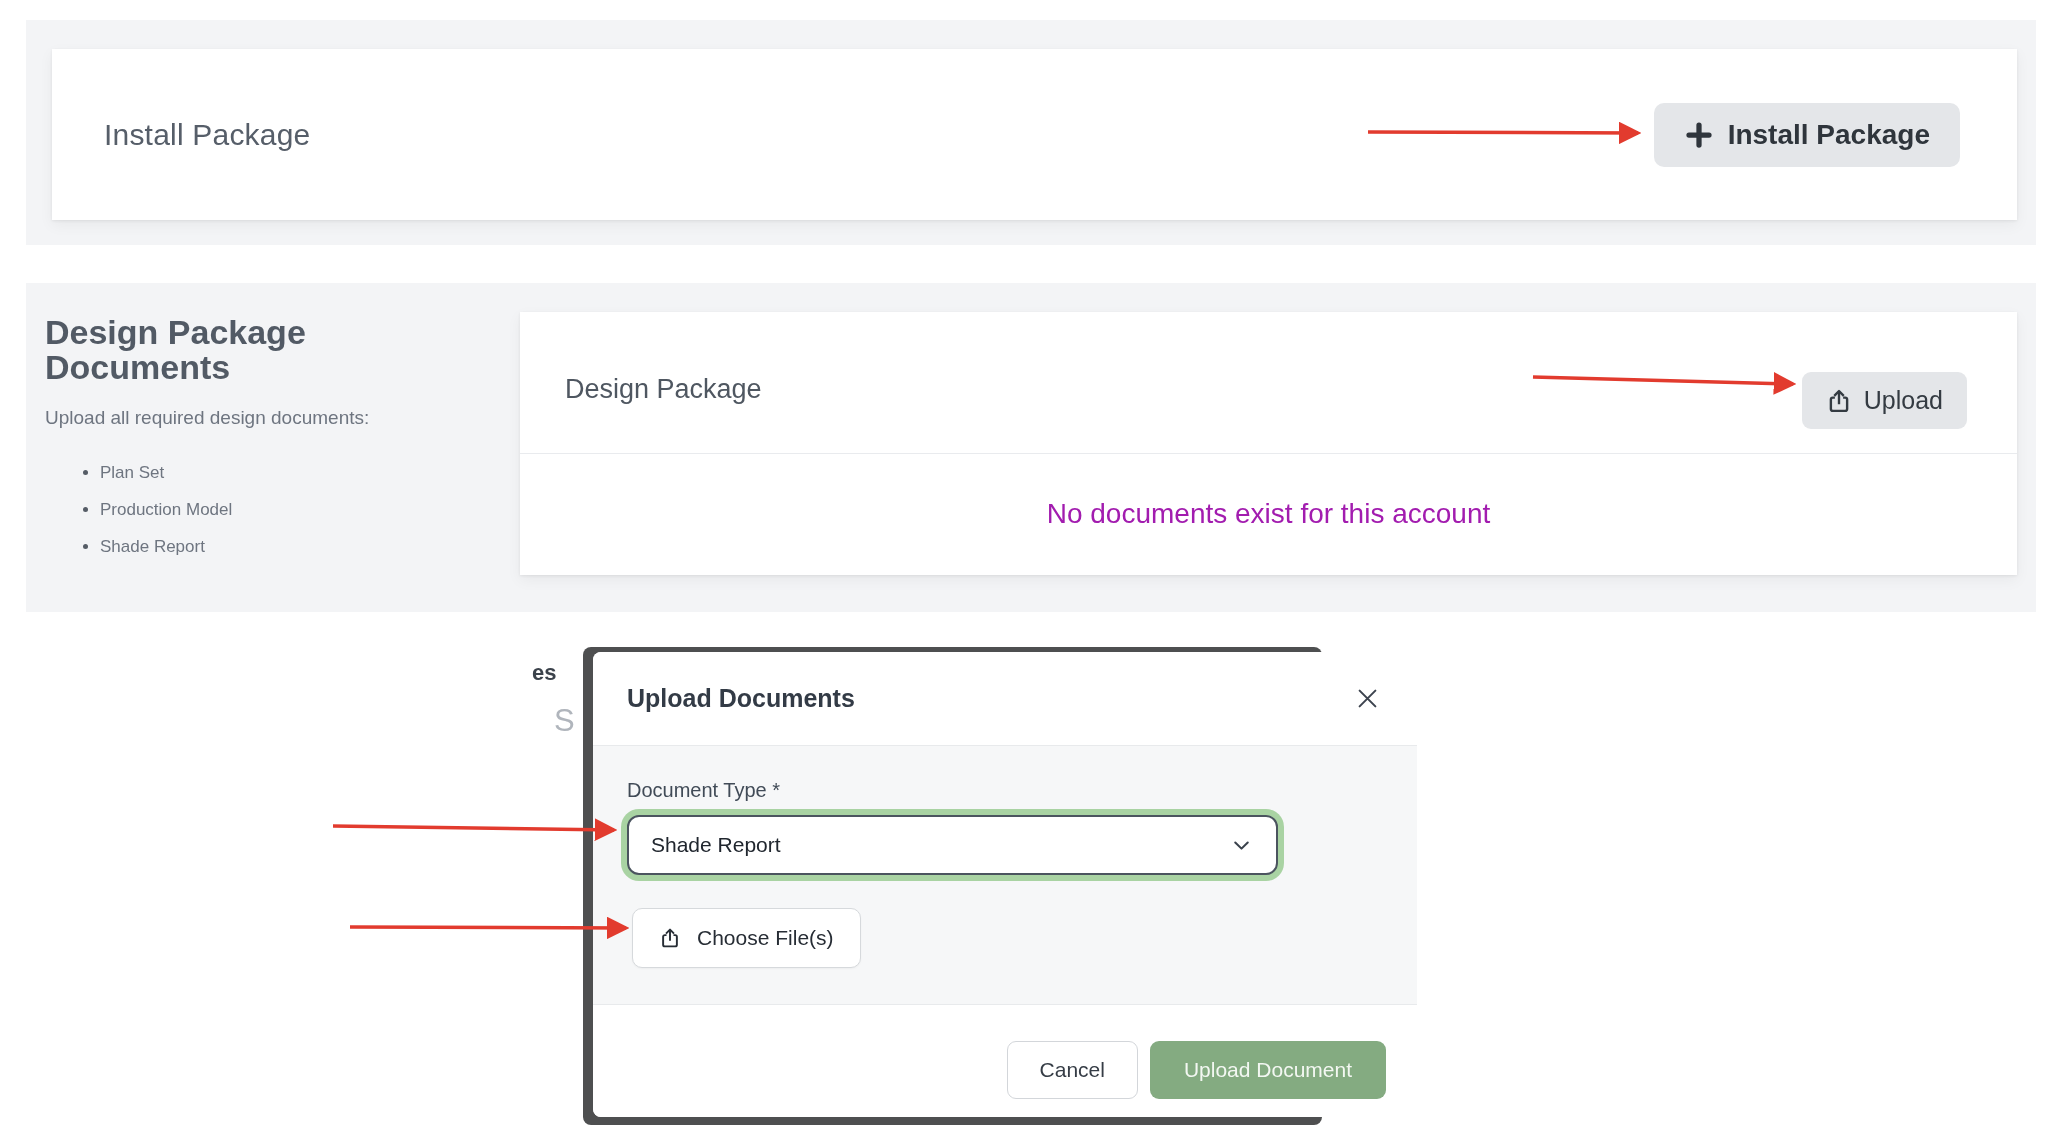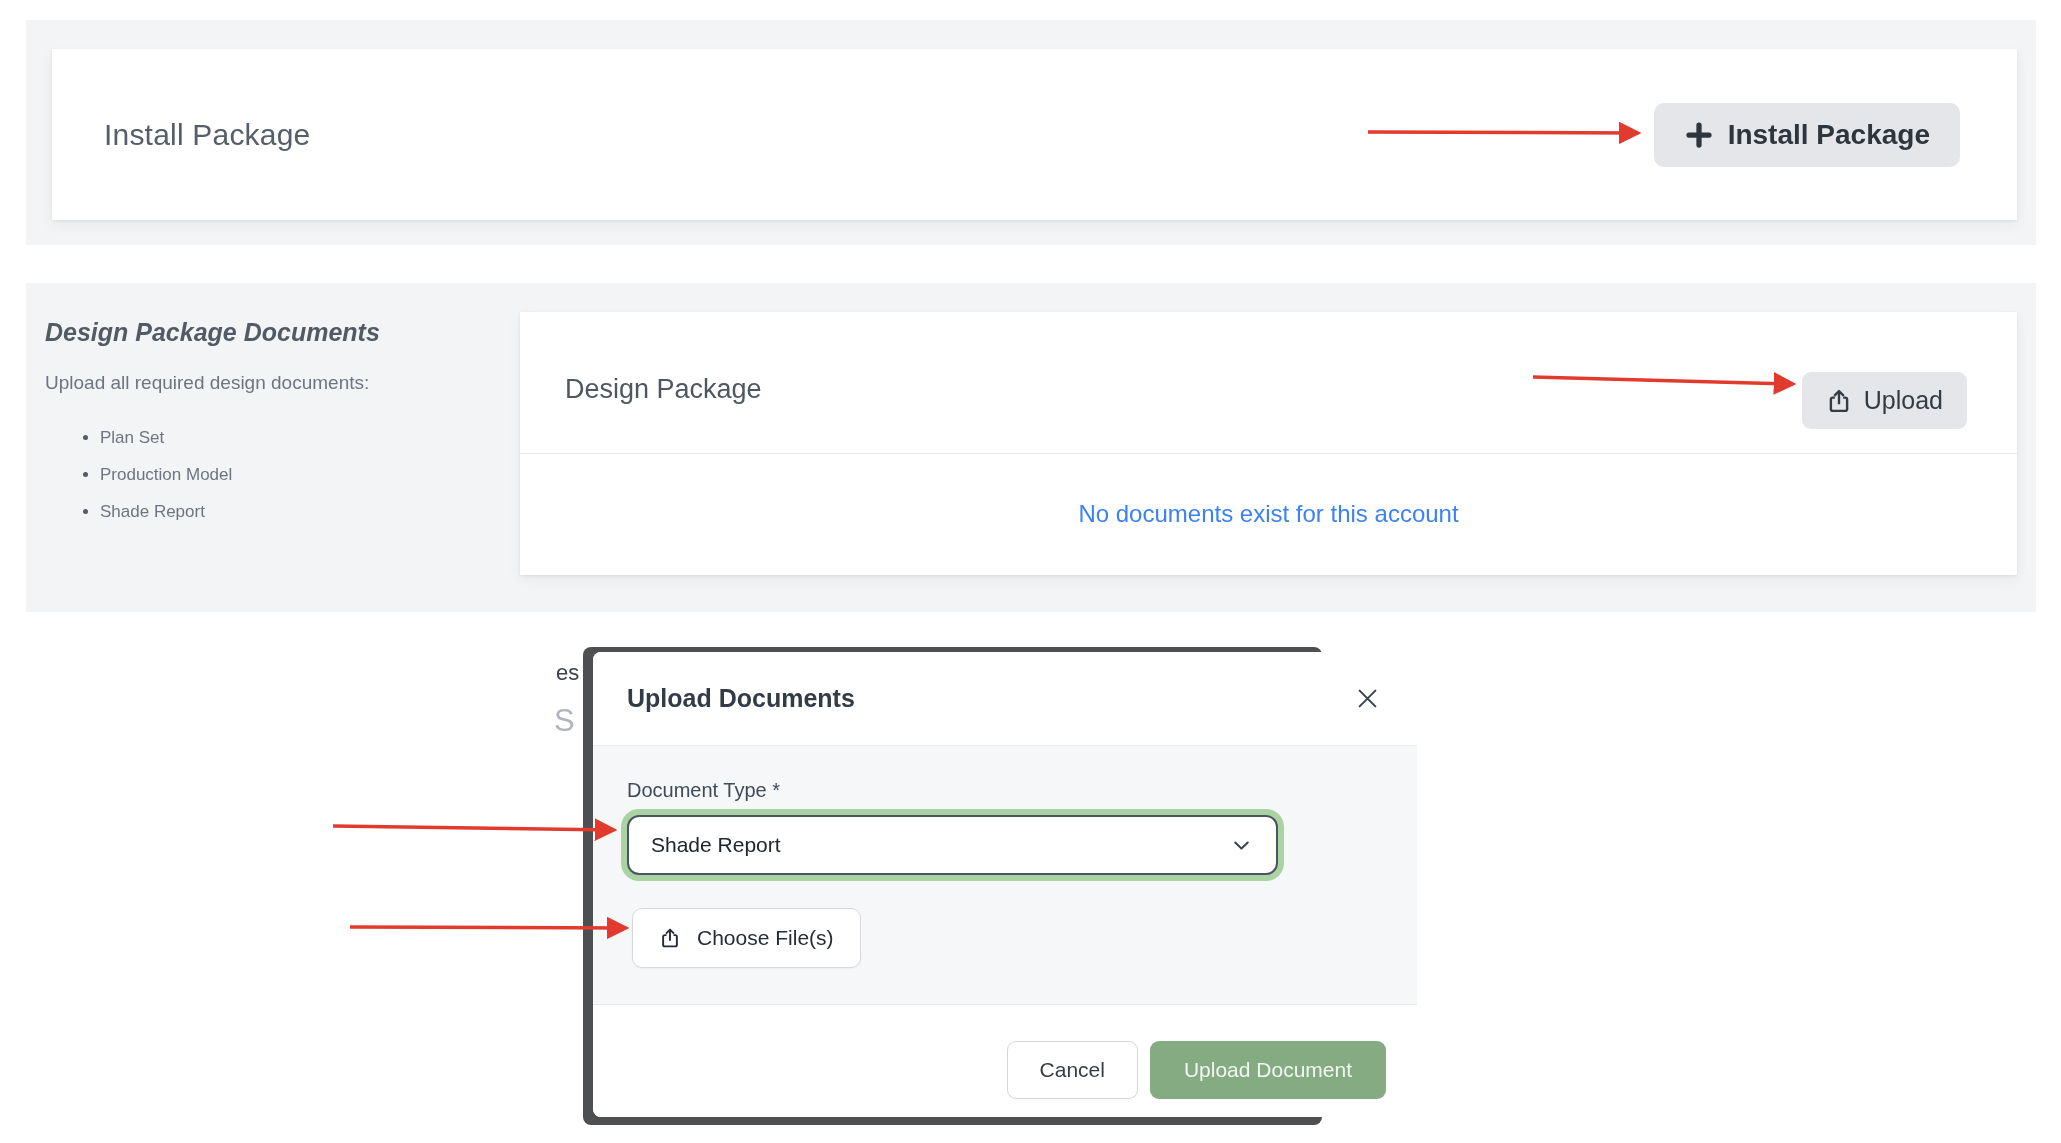--- a/index.html
+++ b/index.html
@@ -24,41 +24,41 @@
   .gray-btn{
     position:absolute;display:flex;align-items:center;justify-content:center;
     background:#e4e6e9;border:none;border-radius:10px;cursor:pointer;
     color:#2f353c;
   }
   #btn-install{right:57px;top:54px;height:64px;padding:0 30px;gap:14px;
     font-size:28px;font-weight:600;}
   
   #design-aside{position:absolute;left:45px;top:315px;width:345px;color:#6e7580;}
   #design-aside h3{
-    margin:0 0 13px 0;font-size:25px;line-height:35px;font-weight:600;color:#525a65;font-style:italic;
+    margin:0 0 13px 0;font-size:34px;line-height:35px;font-weight:600;color:#525a65;
   }
   #design-aside p{margin:0;font-size:19px;line-height:40px;color:#6e7580;}
   #design-aside ul{margin:16px 0 0 0;padding-left:55px;}
   #design-aside li{font-size:17px;line-height:37px;color:#6e7580;}
   #design-aside li::marker{color:#555c66;}
   
   #card-design{left:520px;top:312px;width:1497px;height:263px;}
   #card-design .card-title{
     position:absolute;left:45px;top:62px;font-size:27px;font-weight:500;color:#4f5761;
   }
   #card-design .divider{position:absolute;left:0;right:0;top:141px;height:1px;background:#e9ebee;}
   #btn-upload{right:50px;top:60px;height:57px;padding:0 24px;gap:12px;
     font-size:25px;font-weight:500;color:#343b42;border-radius:9px;}
   #empty-msg{
     position:absolute;left:0;right:0;top:141px;bottom:0;display:flex;
-    align-items:center;justify-content:center;font-size:24px;color:#3b82f6;
+    align-items:center;justify-content:center;font-size:28px;color:#a21caf;
   }
   
   .fragment{position:absolute;z-index:1;}
-  #frag-1{left:556px;top:660px;font-size:22px;font-weight:400;color:#3b424b;}
+  #frag-1{left:532px;top:660px;font-size:22px;font-weight:700;color:#3b424b;}
   #frag-2{left:554px;top:703px;font-size:31px;color:#b0b5bc;}
   
   #modal-frame{
     position:absolute;left:583px;top:647px;width:739px;height:478px;
     background:#4e4f50;border-radius:8px;z-index:2;
   }
   #modal{
     position:absolute;left:10px;top:5px;width:824px;height:465px;
     background:#ffffff;border-radius:8px;overflow:hidden;
     display:flex;flex-direction:column;

